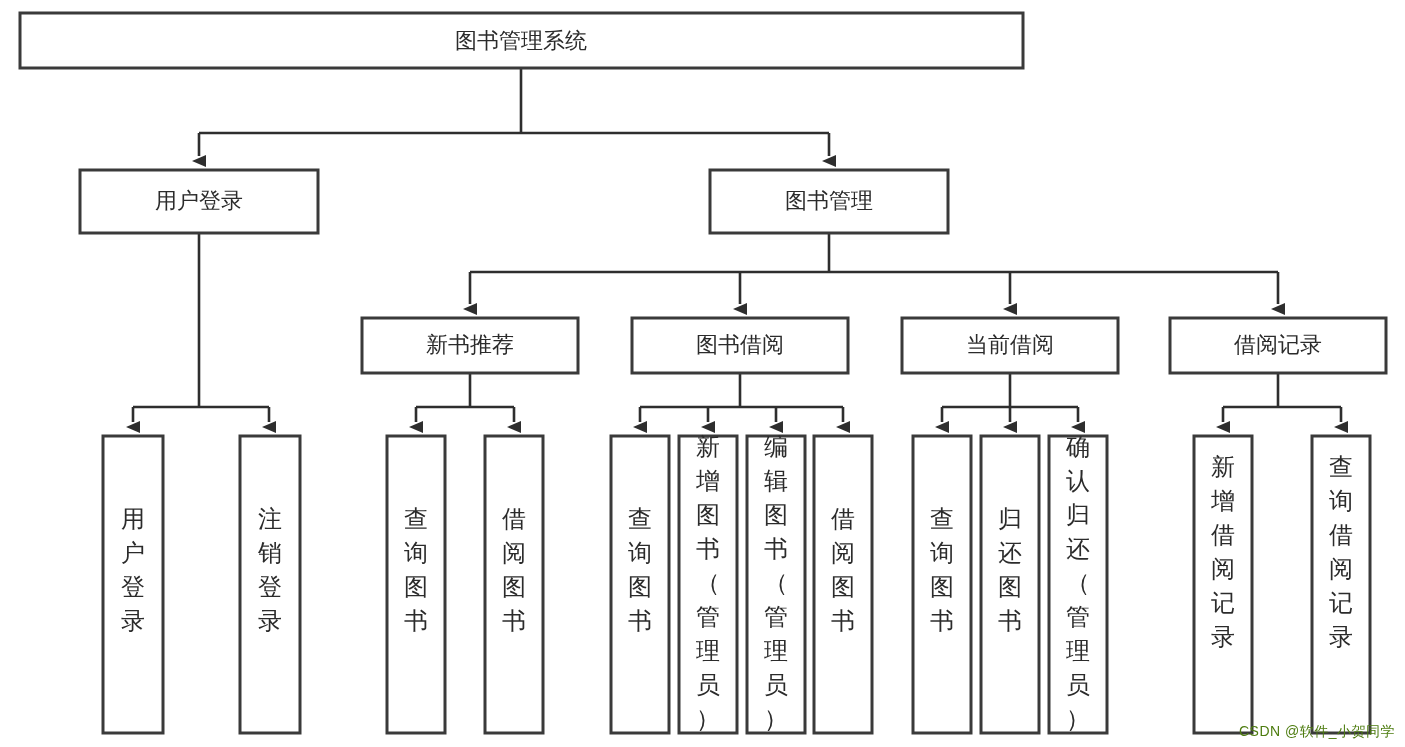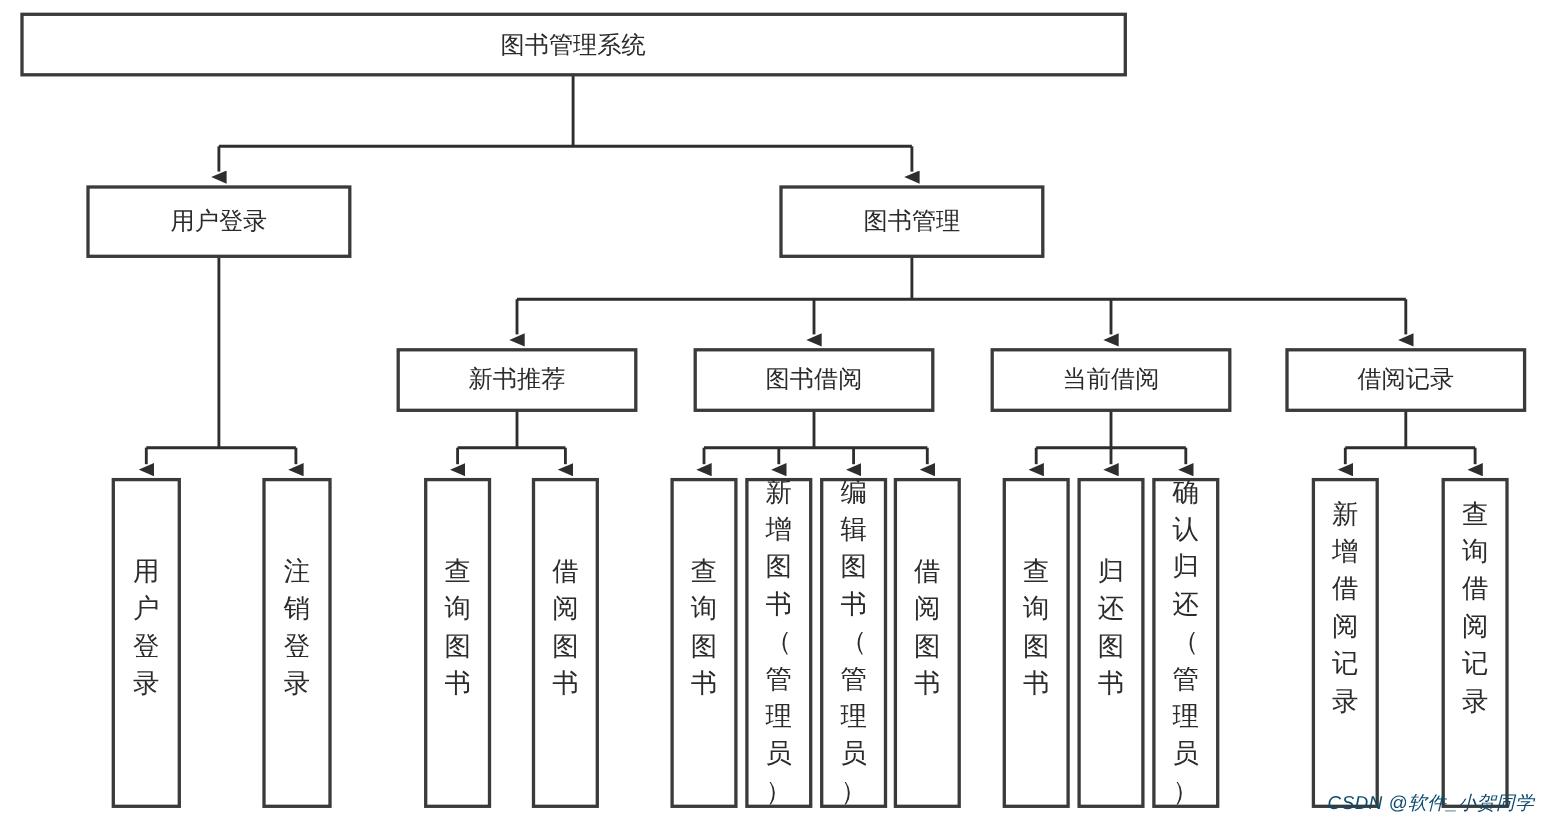--- a/index.html
+++ b/index.html
@@ -45,26 +45,25 @@
   }
   .arrow-head {
     fill: #2e2e2e;
     stroke: none;
   }
   .watermark {
     position: absolute;
     right: 10px;
     bottom: 6px;
     font-family: "Liberation Sans", "DejaVu Sans", sans-serif;
-    font-size: 17px;
-    color: #0c4a6e;
+    font-size: 14px;
+    color: #4d7c0f;
     white-space: nowrap;
     letter-spacing: 0.5px;
     user-select: none;
-    font-style: italic;
   }
 </style>
 </head>
 <body>
 
 <svg id="chart-root" viewBox="0 0 1405 747" width="1405" height="747">
   <defs>
     <marker id="arrow" markerWidth="12" markerHeight="14" refX="1" refY="7" orient="auto" markerUnits="userSpaceOnUse">
       <path class="arrow-head" d="M0,0 L12,0 L6,14 Z"></path>
     </marker>

